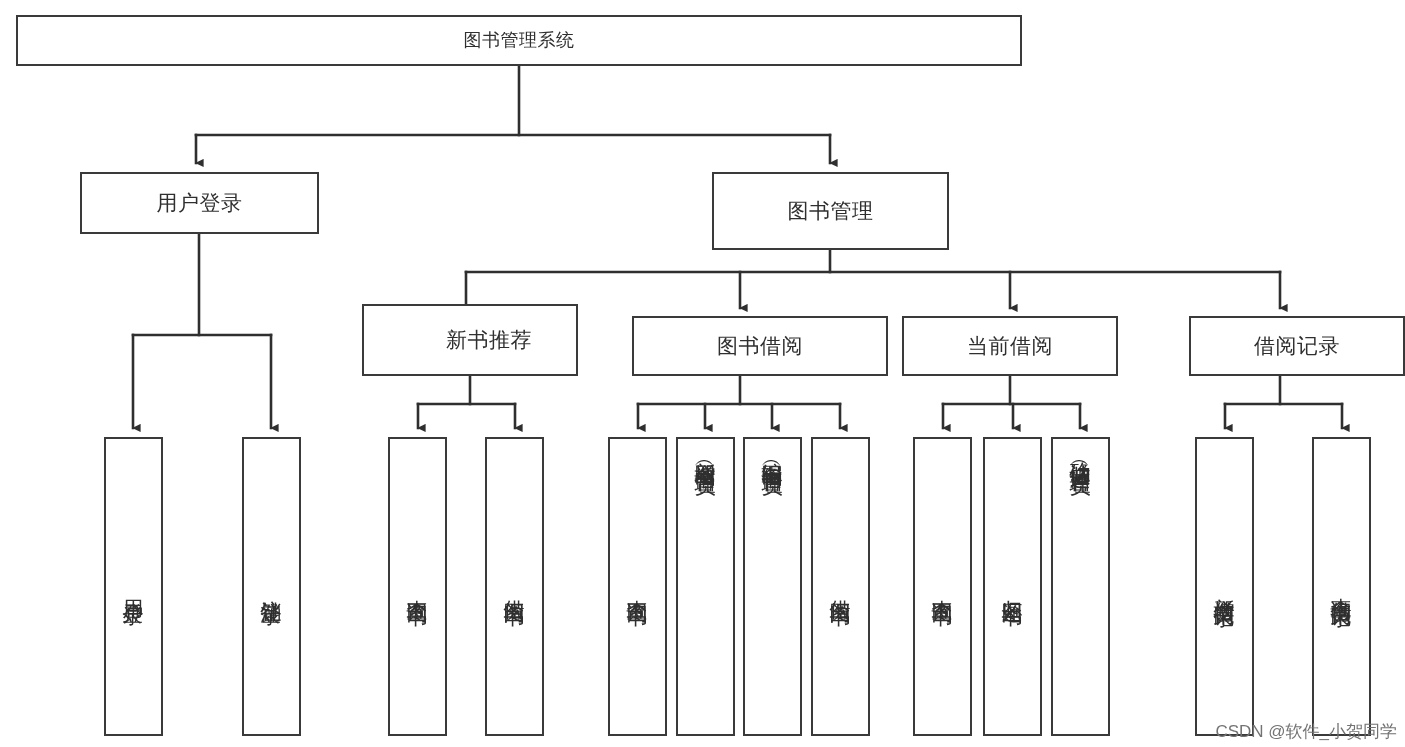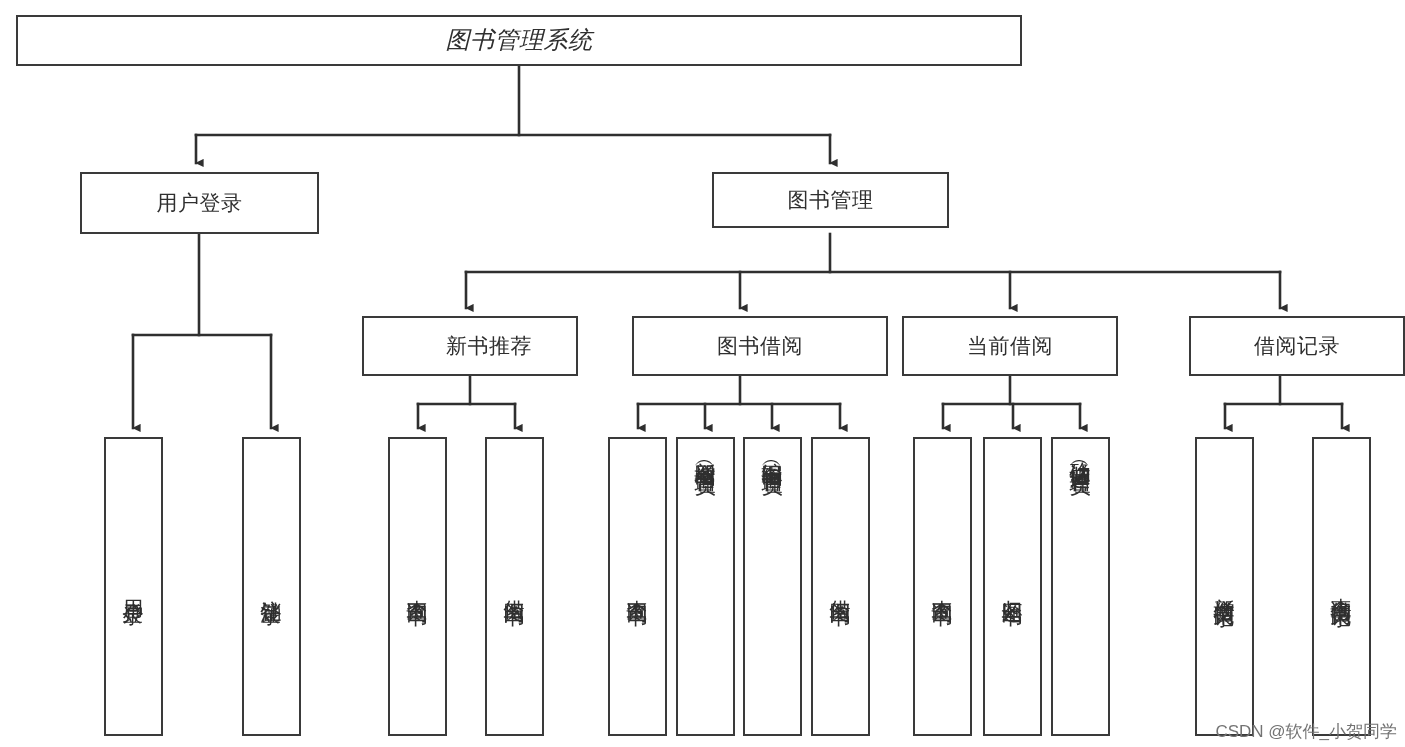--- a/index.html
+++ b/index.html
@@ -37,21 +37,21 @@
     text-align:center;
     line-height:1.18;
     white-space:pre-line;
     color:#2f2f2f;
   }
   
   .node.horiz .label{
     font-size:21px;
     letter-spacing:0.5px;
   }
-  .node.root .label{font-size:24px;font-style:italic;}
+  .node.root .label{font-size:18px;}
   
   .node.vert{
     align-items:flex-start;
     justify-content:center;
     padding-top:6px;
   }
   .node.vert .label{
     writing-mode:vertical-rl;
     text-orientation:upright;
     font-size:21px;
@@ -129,25 +129,25 @@
     </g>
   </svg>
 
   <div class="node horiz root" style="left:16px;top:15px;width:1006px;height:51px;">
     <span class="label">图书管理系统</span>
   </div>
 
   <div class="node horiz" style="left:80px;top:172px;width:239px;height:62px;">
     <span class="label">用户登录</span>
   </div>
-  <div class="node horiz" style="left:712px;top:172px;width:237px;height:56px;">
+  <div class="node horiz" style="left:712px;top:172px;width:237px;height:78px;">
     <span class="label">图书管理</span>
   </div>
 
-  <div class="node horiz" style="left:362px;top:316px;width:216px;height:60px;padding-left:38px;">
+  <div class="node horiz" style="left:362px;top:304px;width:216px;height:72px;padding-left:38px;">
     <span class="label">新书推荐</span>
   </div>
   <div class="node horiz" style="left:632px;top:316px;width:256px;height:60px;">
     <span class="label">图书借阅</span>
   </div>
   <div class="node horiz" style="left:902px;top:316px;width:216px;height:60px;justify-content:center;">
     <span class="label">当前借阅</span>
   </div>
   <div class="node horiz" style="left:1172px;top:316px;width:216px;height:60px;margin-left:17px;">
     <span class="label">借阅记录</span>

